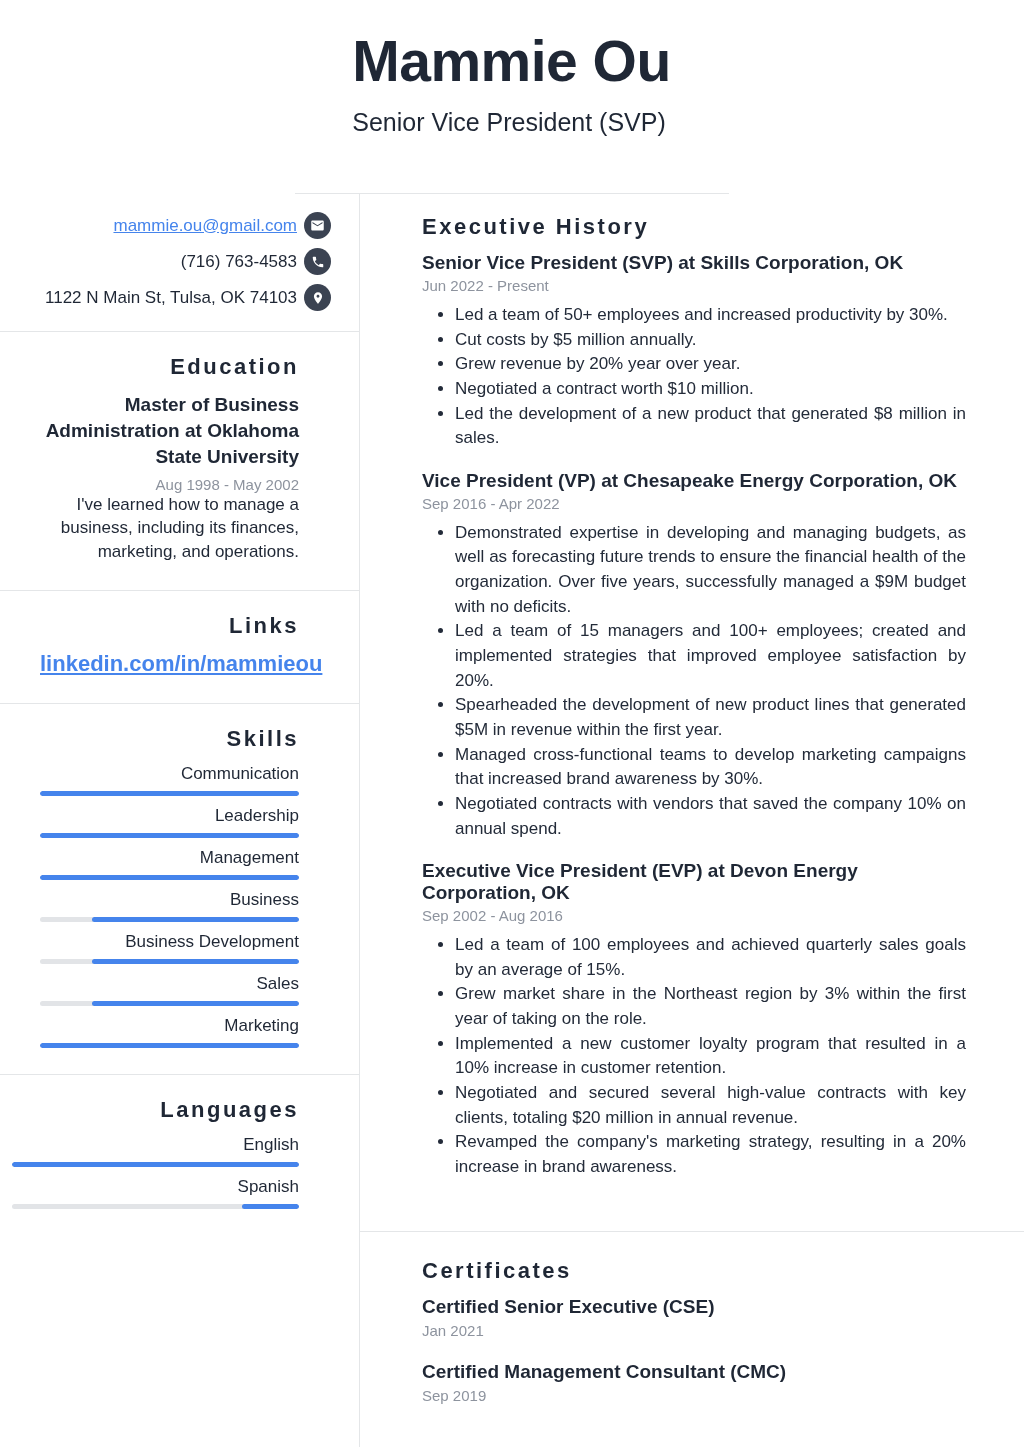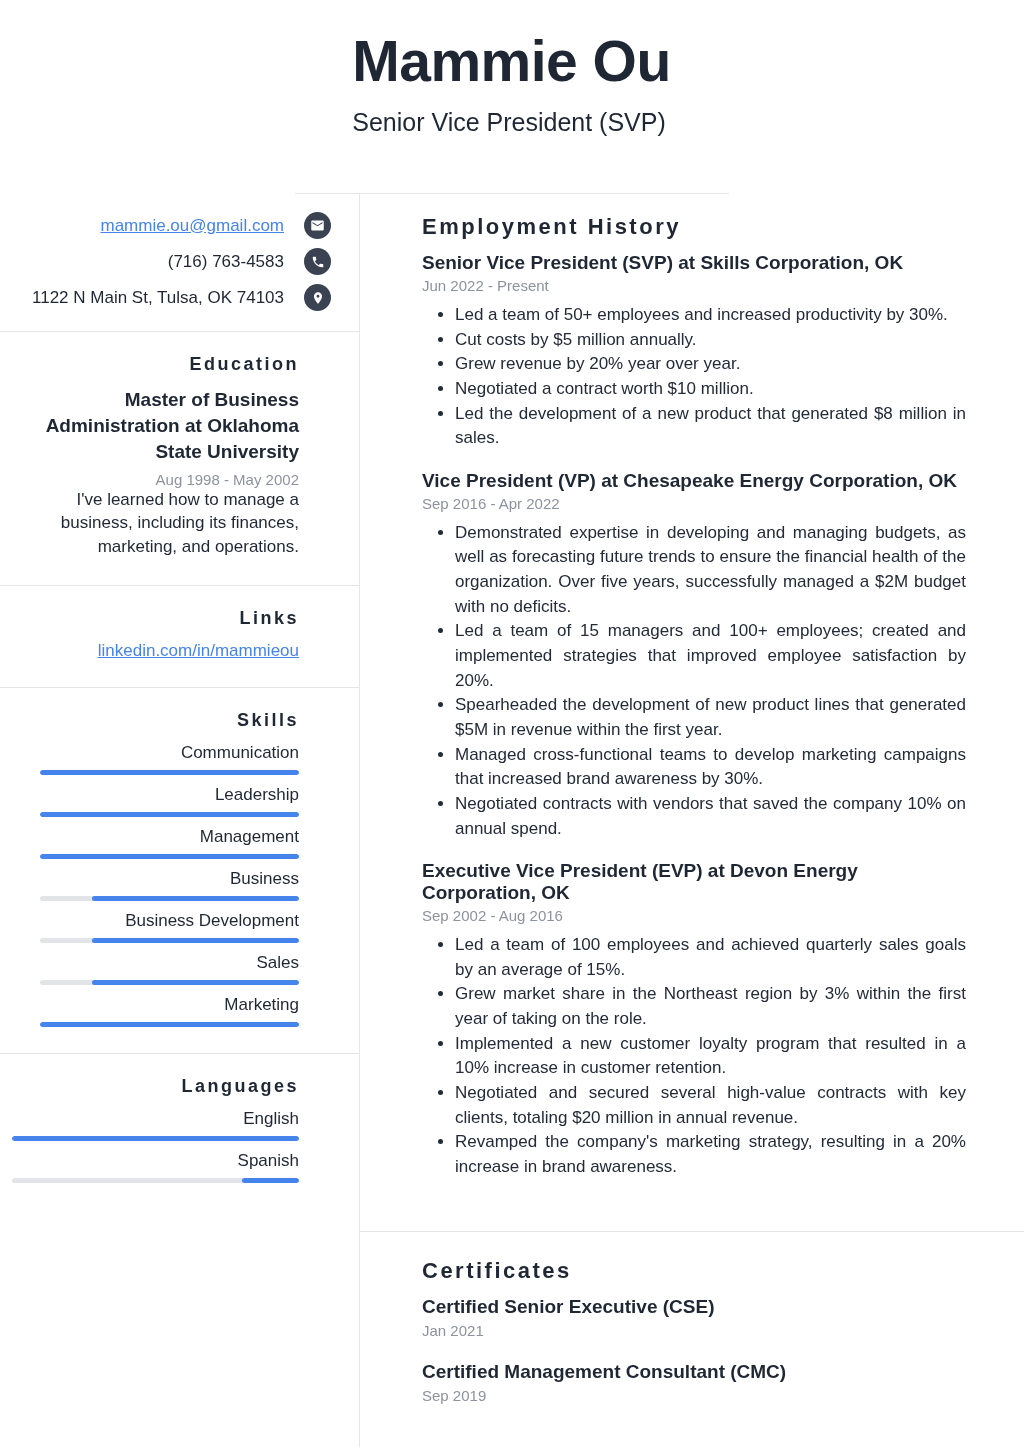--- a/index.html
+++ b/index.html
@@ -18,37 +18,37 @@
   
   .header{padding:30px 58px 0 57px;height:194px;border-bottom:1px solid var(--divider);}
   .header h1{font-size:57px;font-weight:600;letter-spacing:-.5px;color:var(--text);line-height:1.12;}
   .header .subtitle{font-size:25px;font-weight:400;margin-top:14px;color:var(--text);}
 
   
   .body{flex:1;display:flex;min-height:0;}
   .sidebar{width:360px;flex:0 0 360px;border-right:1px solid var(--divider);}
   .sidebar section{border-bottom:1px solid var(--divider);padding:22px 60px 26px 40px;text-align:right;}
   .sidebar section:last-child{border-bottom:none;padding-left:12px;}
-  .sidebar h2{font-size:18px;font-weight:700;letter-spacing:2.5px;margin-bottom:12px;color:var(--text);}
+  .sidebar h2{font-size:22px;font-weight:700;letter-spacing:2.5px;margin-bottom:12px;color:var(--text);}
 
   
   .contact{padding:18px 28px 20px 20px !important;}
-  .contact-row{display:flex;justify-content:flex-end;align-items:center;gap:20px;margin-bottom:9px;font-size:17px;}
+  .contact-row{display:flex;justify-content:flex-end;align-items:center;gap:7px;margin-bottom:9px;font-size:17px;}
   .contact-row:last-child{margin-bottom:0;}
   .icon-circle{width:27px;height:27px;border-radius:50%;background:var(--icon-bg);display:inline-flex;align-items:center;justify-content:center;flex:0 0 27px;}
   .icon-circle svg{display:block;}
   a.link{color:var(--accent);text-decoration:underline;}
 
   
   .edu .degree{font-size:19px;font-weight:700;line-height:1.38;margin-bottom:5px;}
   .date{font-size:15px;color:var(--muted);}
   .edu .desc{font-size:17px;line-height:1.4;}
 
   
-  .links-list a{font-size:17px;}
+  .links-list a{font-size:22px;font-weight:bold;}
 
   
   .meter{margin-top:10px;}
   .meter:first-of-type{margin-top:10px;}
   .meter-label{font-size:17px;margin-bottom:7px;}
   .bar{position:relative;height:5px;border-radius:3px;background:var(--track);overflow:hidden;}
   .bar .fill{position:absolute;right:0;top:0;height:100%;background:var(--accent);border-radius:3px;}
 
   
   .main{flex:1;padding:0;display:flex;flex-direction:column;}
@@ -197,40 +197,40 @@
               </div>
             </div>
           </div>
       </section>
 
     </aside>
 
     <main class="main">
 
       <section class="inner">
-        <h2>Employment History</h2>
+        <h2>Executive History</h2>
         <div>
 
             <article class="job">
               <h3>Senior Vice President (SVP) at Skills Corporation, OK</h3>
               <div class="date">Jun 2022 - Present</div>
               <ul>
                 <li>Led a team of 50+ employees and increased productivity by 30%.</li>
                 <li>Cut costs by $5 million annually.</li>
                 <li>Grew revenue by 20% year over year.</li>
                 <li>Negotiated a contract worth $10 million.</li>
                 <li>Led the development of a new product that generated $8 million in sales.</li>
               </ul>
             </article>
 
             <article class="job">
               <h3>Vice President (VP) at Chesapeake Energy Corporation, OK</h3>
               <div class="date">Sep 2016 - Apr 2022</div>
               <ul>
-                <li>Demonstrated expertise in developing and managing budgets, as well as forecasting future trends to ensure the financial health of the organization. Over five years, successfully managed a $2M budget with no deficits.</li>
+                <li>Demonstrated expertise in developing and managing budgets, as well as forecasting future trends to ensure the financial health of the organization. Over five years, successfully managed a $9M budget with no deficits.</li>
                 <li>Led a team of 15 managers and 100+ employees; created and implemented strategies that improved employee satisfaction by 20%.</li>
                 <li>Spearheaded the development of new product lines that generated $5M in revenue within the first year.</li>
                 <li>Managed cross-functional teams to develop marketing campaigns that increased brand awareness by 30%.</li>
                 <li>Negotiated contracts with vendors that saved the company 10% on annual spend.</li>
               </ul>
             </article>
 
             <article class="job">
               <h3>Executive Vice President (EVP) at Devon Energy Corporation, OK</h3>
               <div class="date">Sep 2002 - Aug 2016</div>

